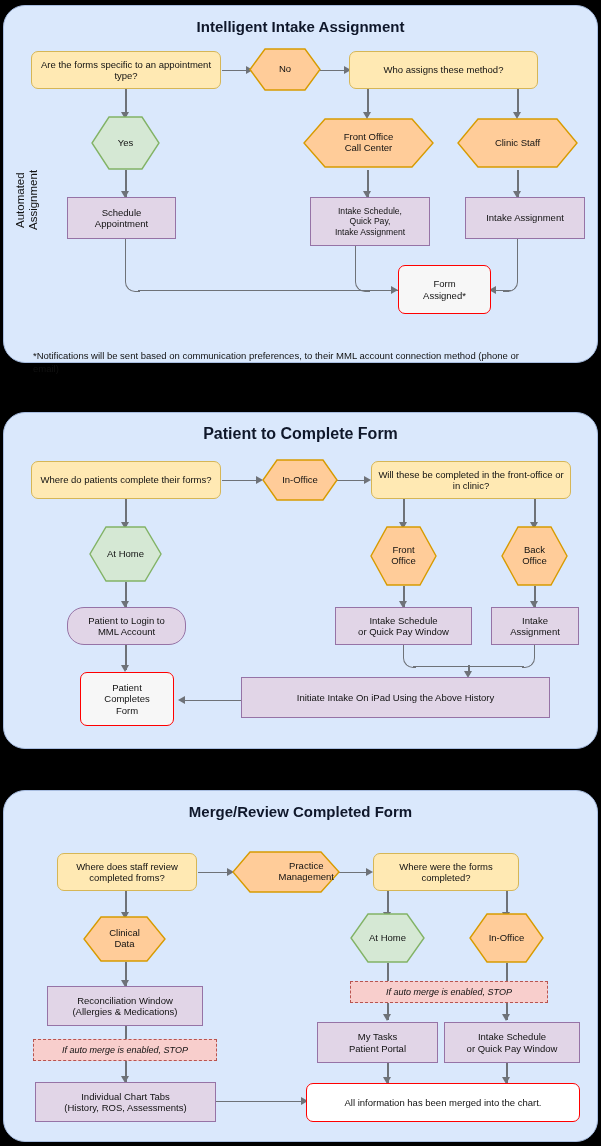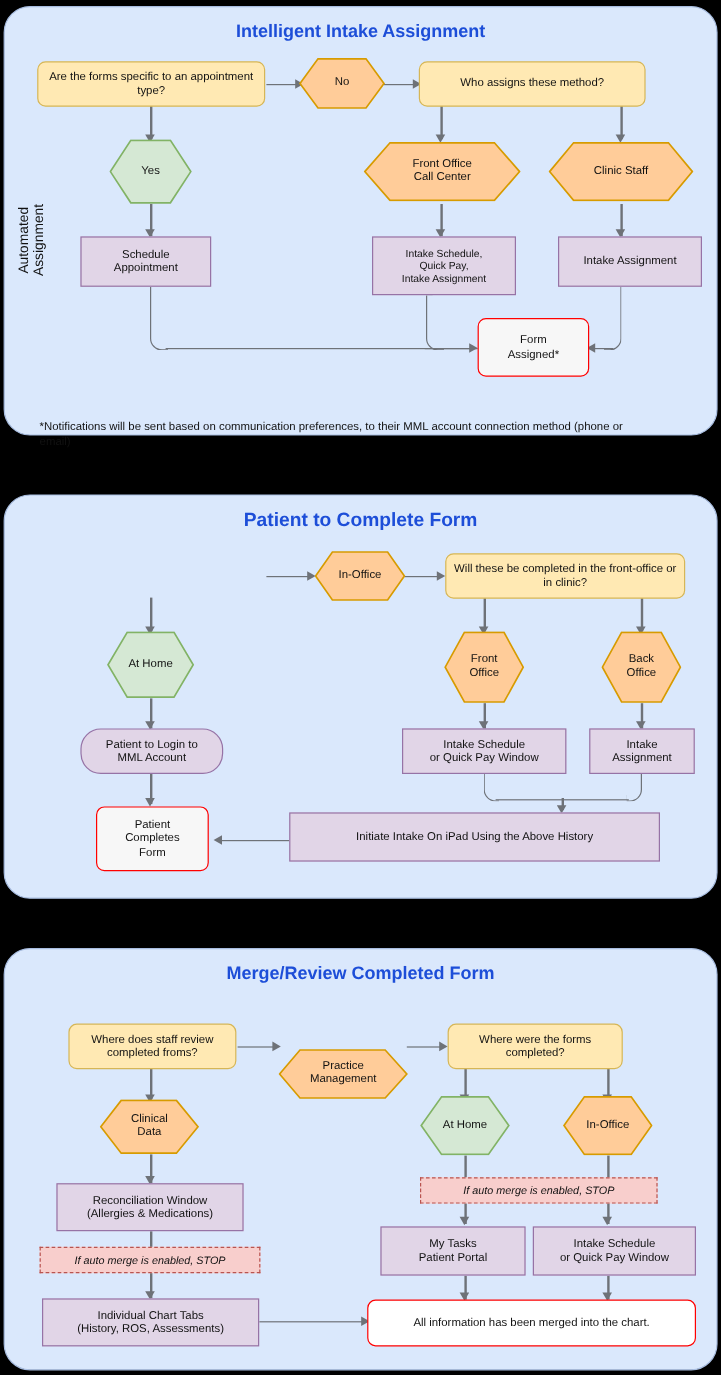--- a/index.html
+++ b/index.html
@@ -1,20 +1,20 @@
 <!DOCTYPE html>
 <html><head>
 <meta charset="utf-8">
 <style>
   html,body{margin:0;padding:0;background:#000;}
   body{width:601px;height:1146px;overflow:hidden;font-family:"Liberation Sans",sans-serif;}
   .stage{position:relative;width:601px;height:1146px;background:#000;}
 
   .panel{position:absolute;background:#dae8fc;border:1px solid #a8bde0;border-radius:22px;box-sizing:border-box;}
-  .ptitle{position:absolute;left:0;right:0;text-align:center;font-weight:bold;font-size:15px;color:#1d4ed8;
+  .ptitle{position:absolute;left:0;right:0;text-align:center;font-weight:bold;font-size:15px;color:#0f172a;
           font-family:"Liberation Sans",sans-serif;}
 
   .node{position:absolute;box-sizing:border-box;display:flex;align-items:center;justify-content:center;
         text-align:center;line-height:1.18;color:#111;font-size:9.5px;z-index:5;}
 
   
   .qbox{background:#ffe9b3;border:1.3px solid #d6b656;border-radius:7px;font-size:9.5px;padding:2px 5px;}
   
   .pbox{background:#e1d5e7;border:1.3px solid #9673a6;font-size:9.5px;padding:2px 4px;}
   
@@ -173,20 +173,21 @@
 
   <div class="elbow el-bl" style="left:403px;top:645px;width:12px;height:22px;"></div>
   <div class="elbow el-br" style="left:522px;top:645px;width:12px;height:22px;"></div>
   <div class="ln lnh" style="left:413px;top:665.5px;width:111px;"></div>
   <div class="ln lnv" style="left:468px;top:665px;height:10px;"></div>
   <div class="arrow ar-down" style="left:464px;top:671px;"></div>
 
   <div class="ln lnh" style="left:182px;top:699.5px;width:59px;"></div>
   <div class="arrow ar-left" style="left:178px;top:696px;"></div>
 
+  <div class="node qbox" style="left:31px;top:461px;width:190px;height:38px;">Where do patients complete their forms?</div>
 
   <div class="hex" style="left:262px;top:459px;width:76px;height:42px;">
     <svg class="hexshape" viewBox="0 0 76 42" preserveAspectRatio="none">
       <polygon points="15,1 61,1 75,21 61,41 15,41 1,21" fill="#ffcc99" stroke="#d79b00" stroke-width="1.4"></polygon>
     </svg>
     <span class="hexlabel">In-Office</span>
   </div>
 
   <div class="node qbox" style="left:371px;top:461px;width:200px;height:38px;">Will these be completed in the front-office or in clinic?</div>
 
@@ -263,21 +264,21 @@
   <div class="arrow ar-down" style="left:383px;top:1077px;"></div>
 
   <div class="ln lnv" style="left:506px;top:1063px;height:20px;"></div>
   <div class="arrow ar-down" style="left:502px;top:1077px;"></div>
 
   <div class="ln lnh" style="left:216px;top:1100.5px;width:90px;"></div>
   <div class="arrow ar-right" style="left:301px;top:1097px;"></div>
 
   <div class="node qbox" style="left:57px;top:853px;width:140px;height:38px;">Where does staff review completed froms?</div>
 
-  <div class="hex" style="left:232px;top:874px;width:108px;height:42px;">
+  <div class="hex" style="left:232px;top:851px;width:108px;height:42px;justify-content:flex-end;">
     <svg class="hexshape" viewBox="0 0 108 42" preserveAspectRatio="none">
       <polygon points="18,1 89,1 107,21 89,41 18,41 1,21" fill="#ffcc99" stroke="#d79b00" stroke-width="1.4"></polygon>
     </svg>
     <span class="hexlabel" style="white-space:pre-line;">Practice
 Management</span>
   </div>
 
   <div class="node qbox" style="left:373px;top:853px;width:146px;height:38px;">Where were the forms completed?</div>
 
   <div class="hex" style="left:83px;top:916px;width:83px;height:46px;">

